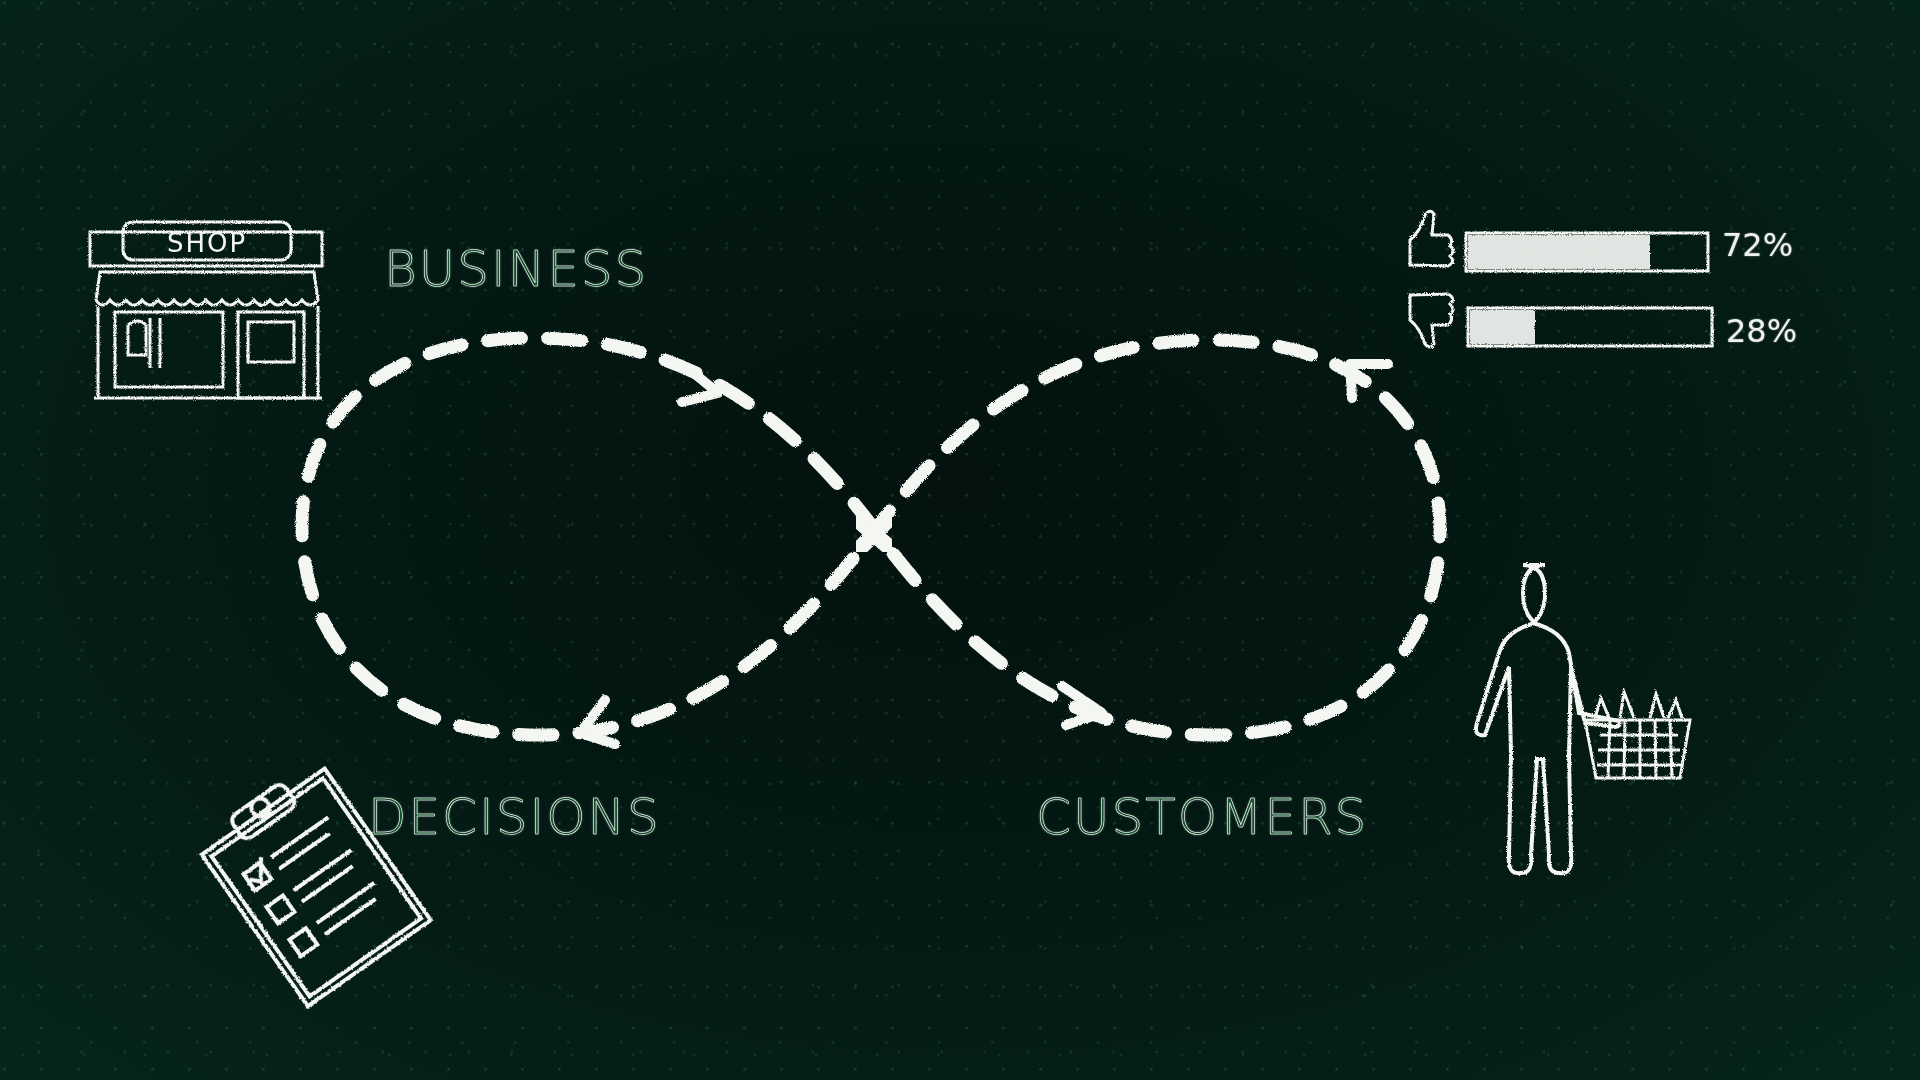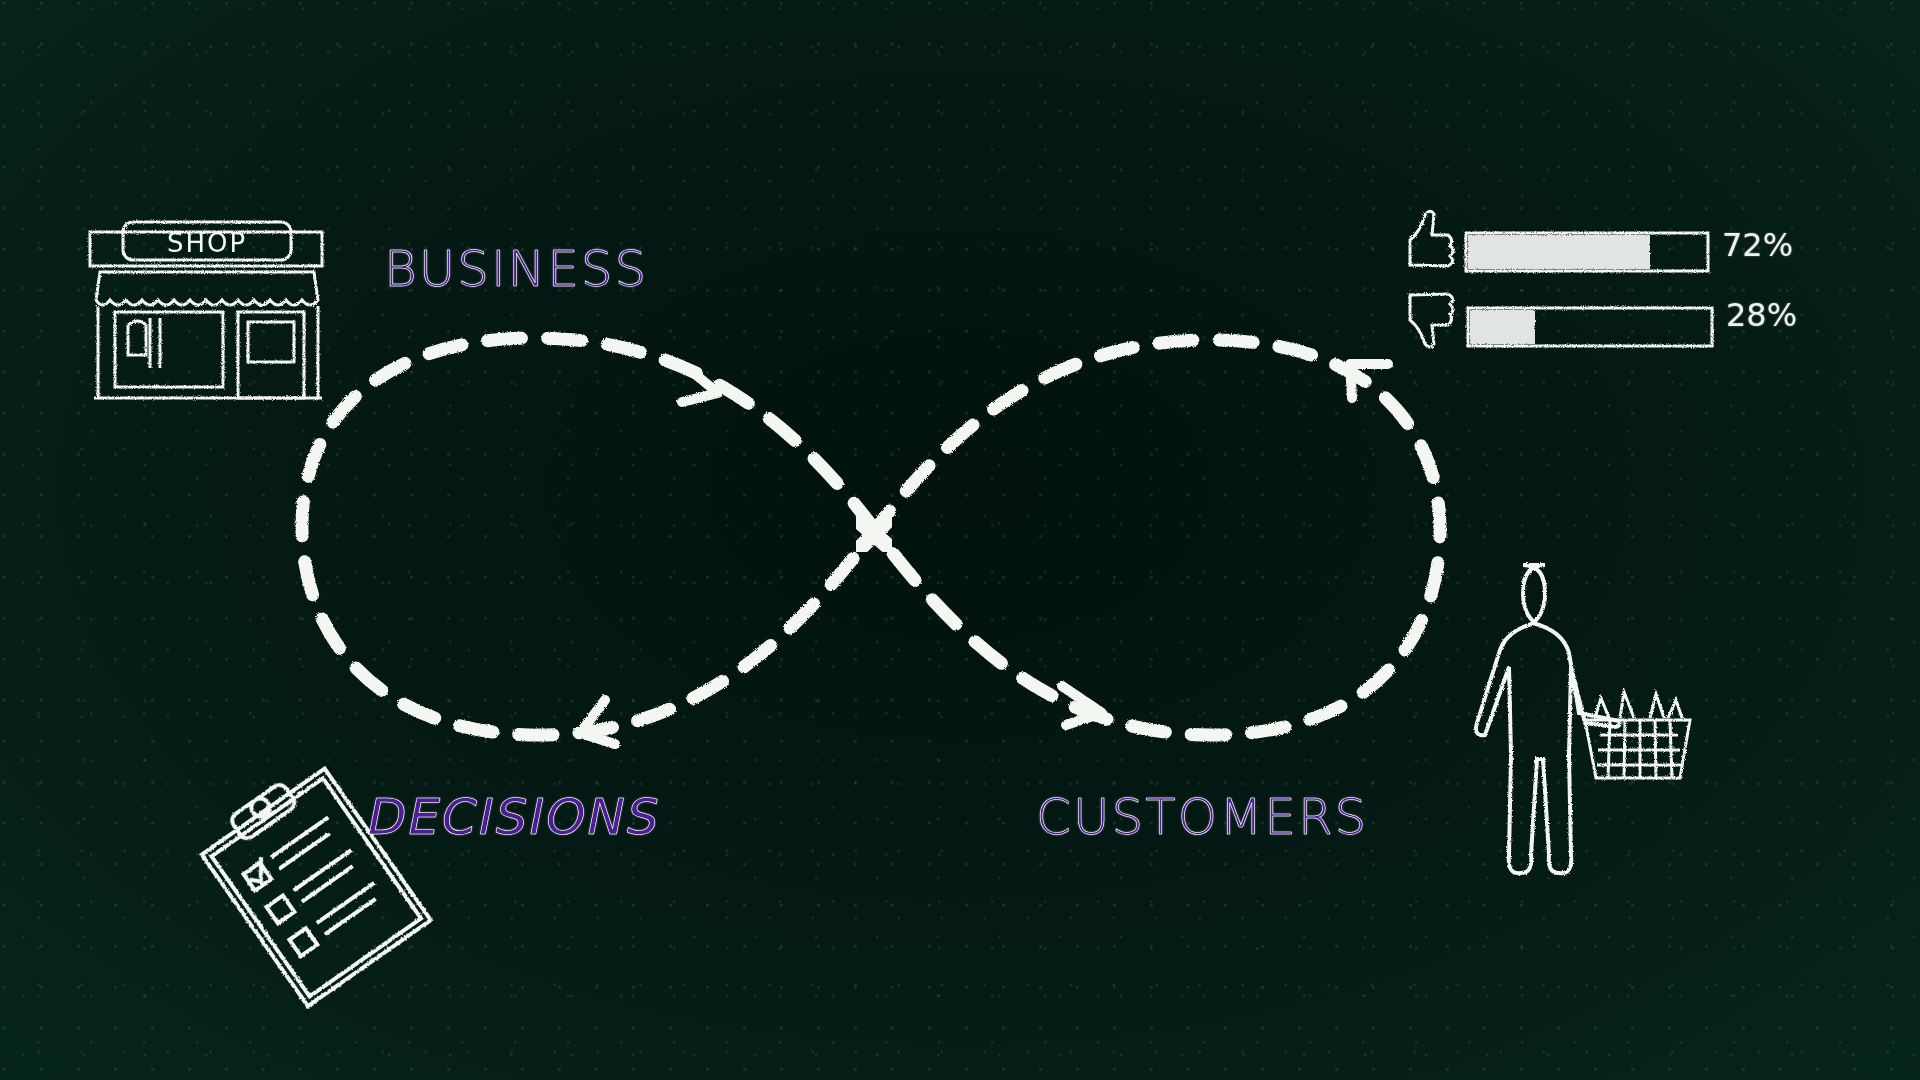--- a/index.html
+++ b/index.html
@@ -15,21 +15,21 @@
       radial-gradient(circle at 12% 8%, rgba(120,200,170,0.25) 0 1px, transparent 2px),
       radial-gradient(circle at 72% 18%, rgba(120,200,170,0.2) 0 1px, transparent 2px),
       radial-gradient(circle at 38% 88%, rgba(120,200,170,0.2) 0 1px, transparent 2px),
       radial-gradient(circle at 90% 70%, rgba(120,200,170,0.2) 0 1px, transparent 2px);
     background-size: 37px 41px, 53px 47px, 61px 59px, 43px 67px;
     opacity: 0.6;
   }
   svg.diagram { position: absolute; left: 0; top: 0; }
   .label {
     position: absolute; font-family: "DejaVu Sans", sans-serif; font-weight: 300;
-    letter-spacing: 2px; color: #4c1d95; font-size: 50px;
+    letter-spacing: 2px; color: #14532d; font-size: 50px;
     text-shadow: 0 0 1px #fff, 0 0 3px rgba(255,255,255,0.35);
     -webkit-text-stroke: 0.5px #ffffff;
   }
   .pct {
     position: absolute; font-size: 32px; color: #eef1ec;
     text-shadow: 0 0 2px rgba(255,255,255,0.5);
   }
 </style>
 </head>
 <body>
@@ -116,18 +116,18 @@
       <line x1="1610" y1="720" x2="1608" y2="778"></line>
         <line x1="1625" y1="720" x2="1624" y2="778"></line>
         <line x1="1640" y1="720" x2="1640" y2="778"></line>
         <line x1="1655" y1="720" x2="1656" y2="778"></line>
         <line x1="1670" y1="720" x2="1672" y2="778"></line>
       <path d="M1595 718 l6 -20 l8 20 M1620 718 l4 -26 l10 26 M1650 718 l6 -24 l8 24 M1668 718 l8 -18 l6 18"></path>
     </g>
   </svg>
 
   <div class="label" style="left:384px; top:240px;">BUSINESS</div>
-  <div class="label" style="left:368px; top:788px;font-style:italic;">DECISIONS</div>
+  <div class="label" style="left:368px; top:788px;">DECISIONS</div>
   <div class="label" style="left:1036px; top:788px;text-align:right;">CUSTOMERS</div>
 
   <div class="pct" style="left:1722px; top:226px;">72%</div>
-  <div class="pct" style="left:1726px; top:296px;">28%</div>
+  <div class="pct" style="left:1726px; top:312px;">28%</div>
 </div>
 
 </body></html>

